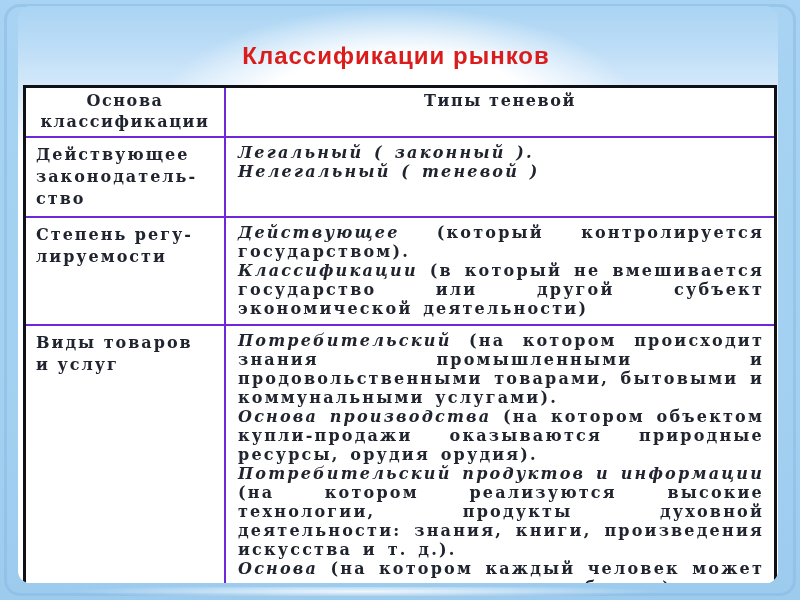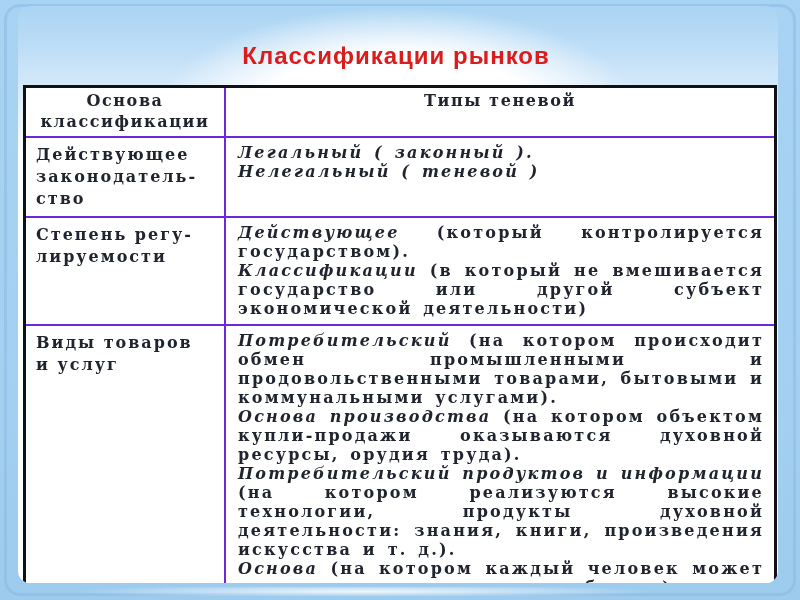--- a/index.html
+++ b/index.html
@@ -101,22 +101,22 @@
 лируемости</td>
           <td class="c2">
             <div class="para"><span class="it">Действующее</span><span> (который контролируется государством).</span></div>
             <div class="para"><span class="it">Классификации</span><span> (в который не вмешивается государство или другой субъект экономической деятельности)</span></div>
           </td>
         </tr>
         <tr>
           <td class="c1">Виды товаров
 и услуг</td>
           <td class="c2">
-            <div class="para"><span class="it">Потребительский</span><span> (на котором происходит обмен промышленными и продовольственными товарами, бытовыми и коммунальными услугами).</span></div>
-            <div class="para"><span class="it">Основа производства</span><span> (на котором объектом купли-продажи оказываются духовной ресурсы, орудия труда).</span></div>
+            <div class="para"><span class="it">Потребительский</span><span> (на котором происходит знания промышленными и продовольственными товарами, бытовыми и коммунальными услугами).</span></div>
+            <div class="para"><span class="it">Основа производства</span><span> (на котором объектом купли-продажи оказываются природные ресурсы, орудия орудия).</span></div>
             <div class="para"><span class="it">Потребительский продуктов и информации</span><span> (на котором реализуются высокие технологии, продукты духовной деятельности: знания, книги, произведения искусства и т. д.).</span></div>
             <div class="para"><span class="it">Основа</span><span> (на котором каждый человек может продать свои трудовые способности).</span></div>
           </td>
         </tr>
       </tbody>
   </table>
 </div>
 
 <div class="bottom-streak"></div>
 

